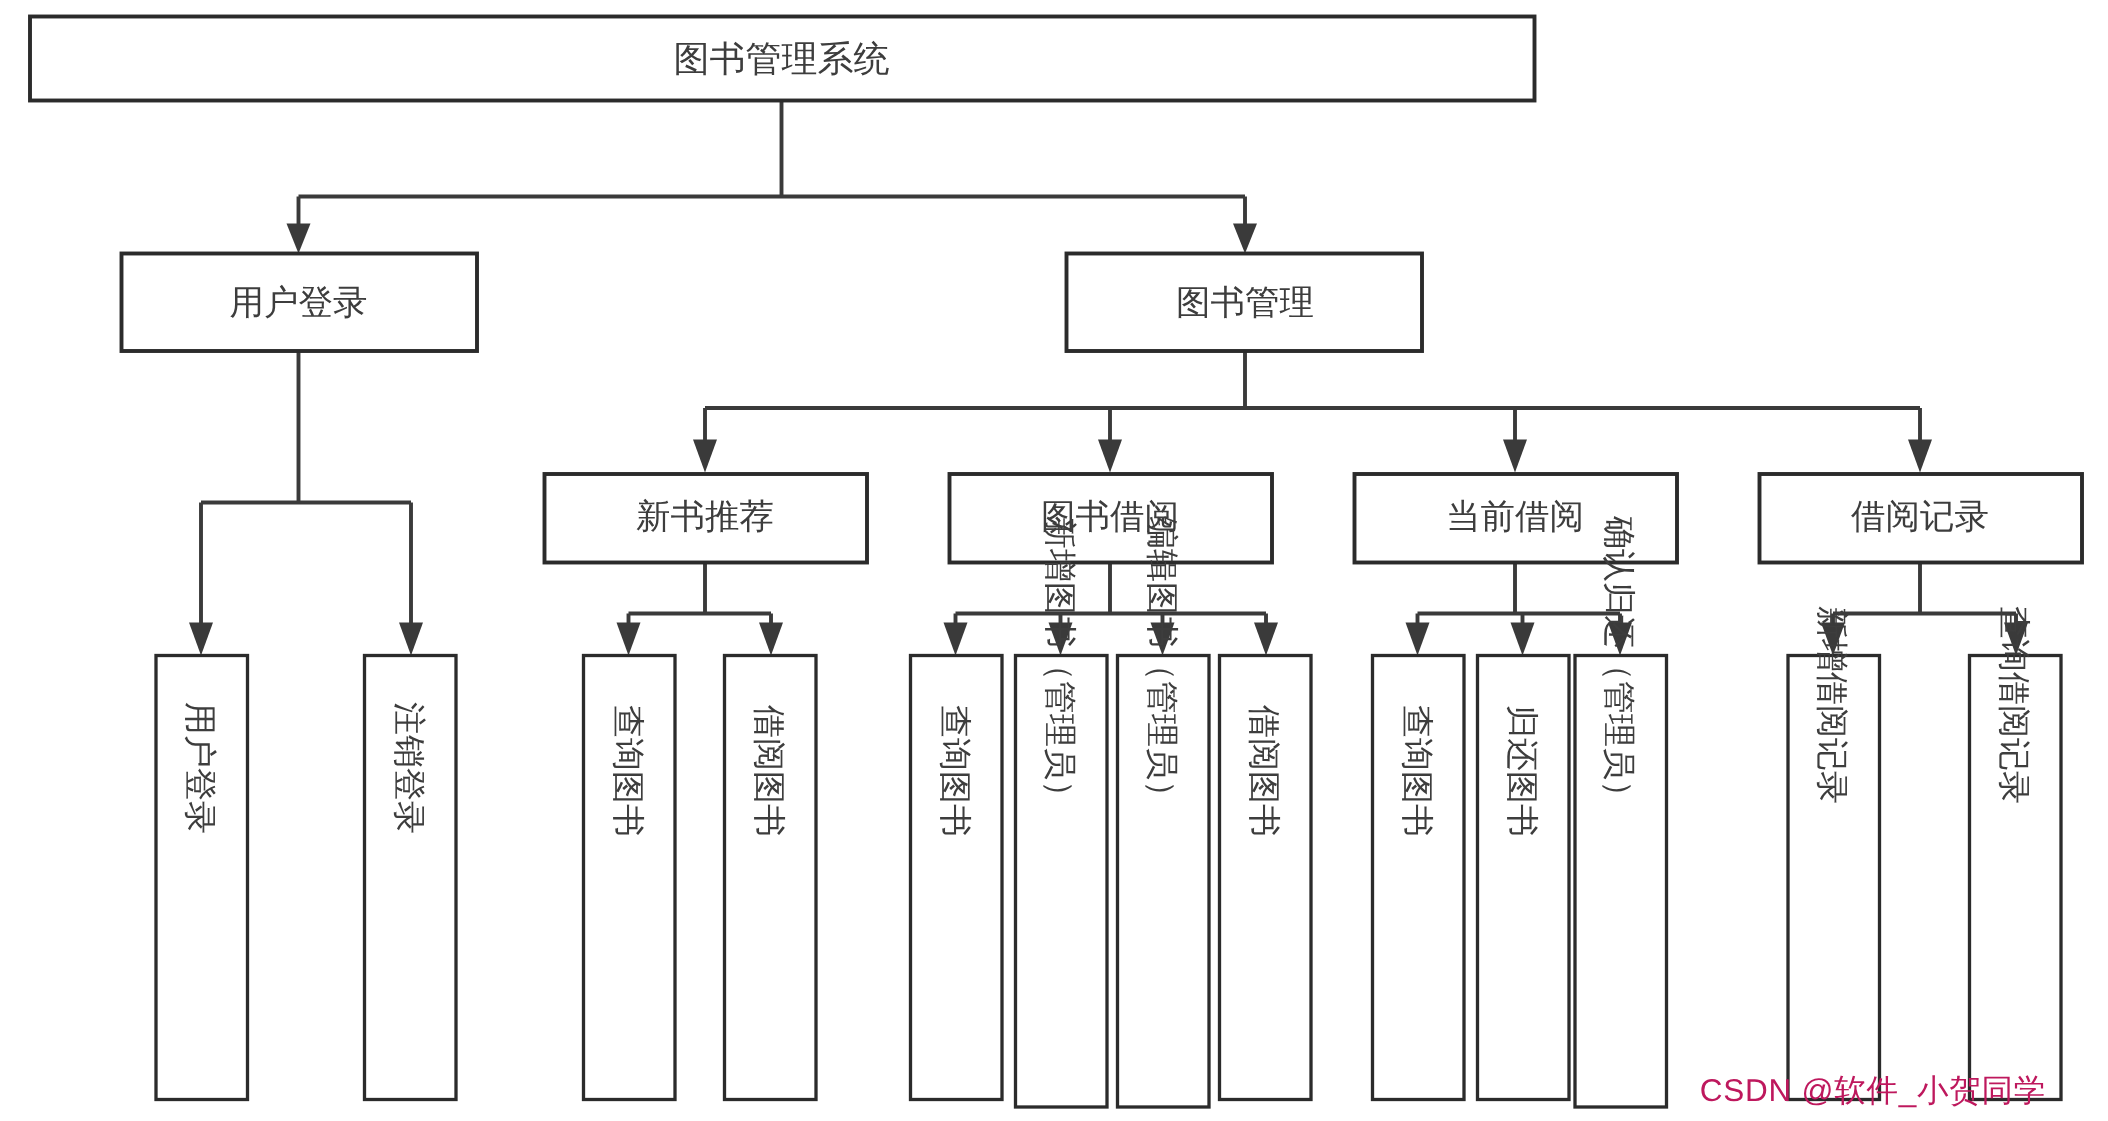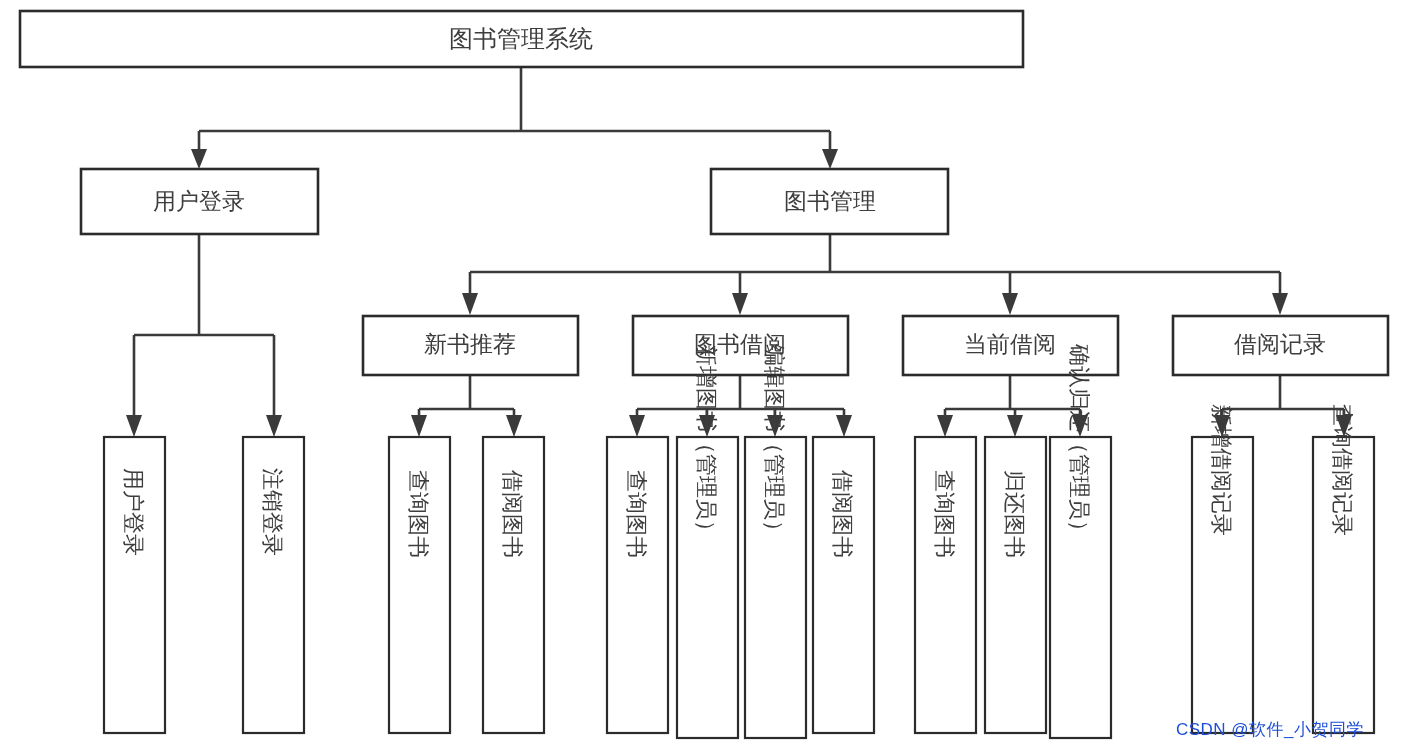--- a/index.html
+++ b/index.html
@@ -60,22 +60,22 @@
     font-family: "Liberation Sans", "DejaVu Sans", sans-serif;
     font-size: 22px;
     fill: #3d3d3d;
     text-anchor: middle;
   }
   .watermark {
     position: absolute;
     right: 14px;
     bottom: 6px;
     font-family: "Liberation Sans", "DejaVu Sans", sans-serif;
-    font-size: 17px;
-    color: #1d4ed8;
+    font-size: 21px;
+    color: #be185d;
     letter-spacing: 0.5px;
     white-space: nowrap;
     user-select: none;
   }
 </style>
 </head>
 <body>
 
 <div id="diagram-root">
   <svg id="flow" viewBox="0 0 1405 747" xmlns="http://www.w3.org/2000/svg">

